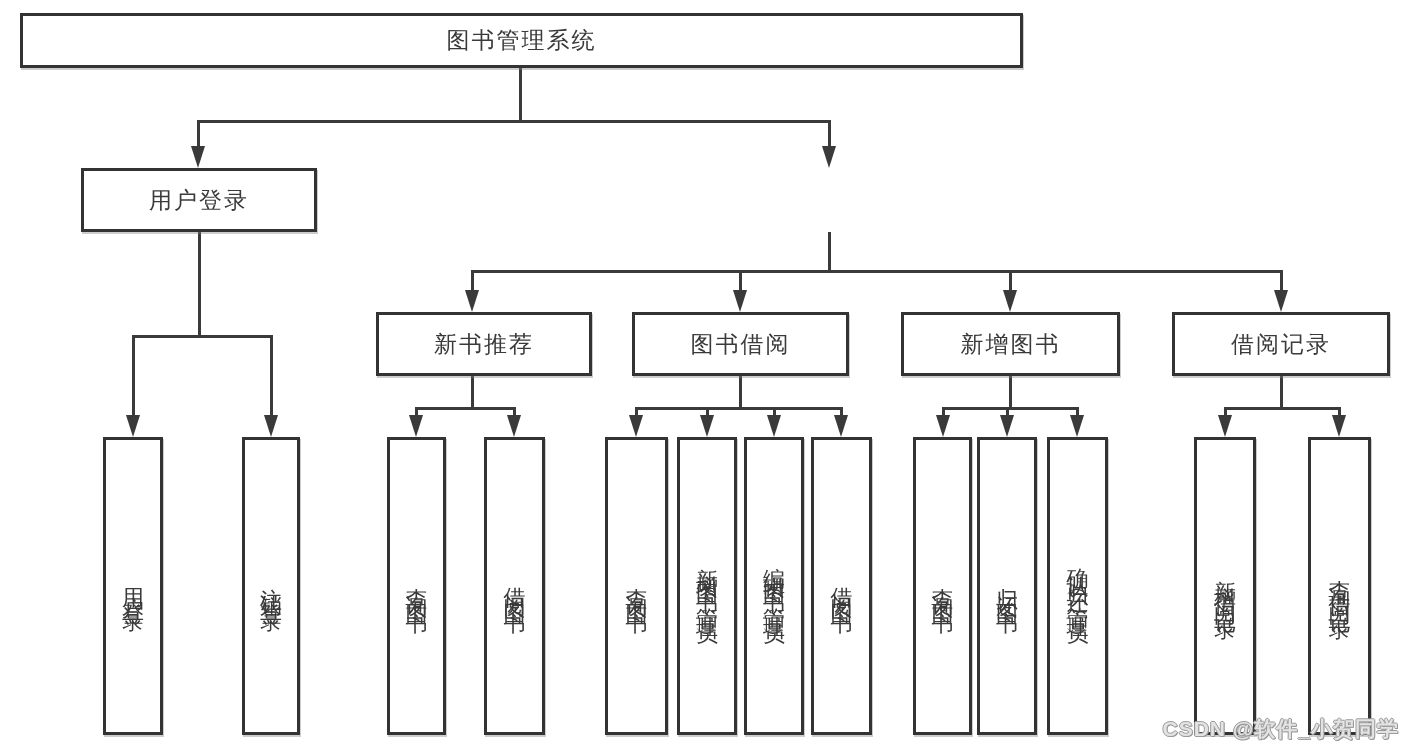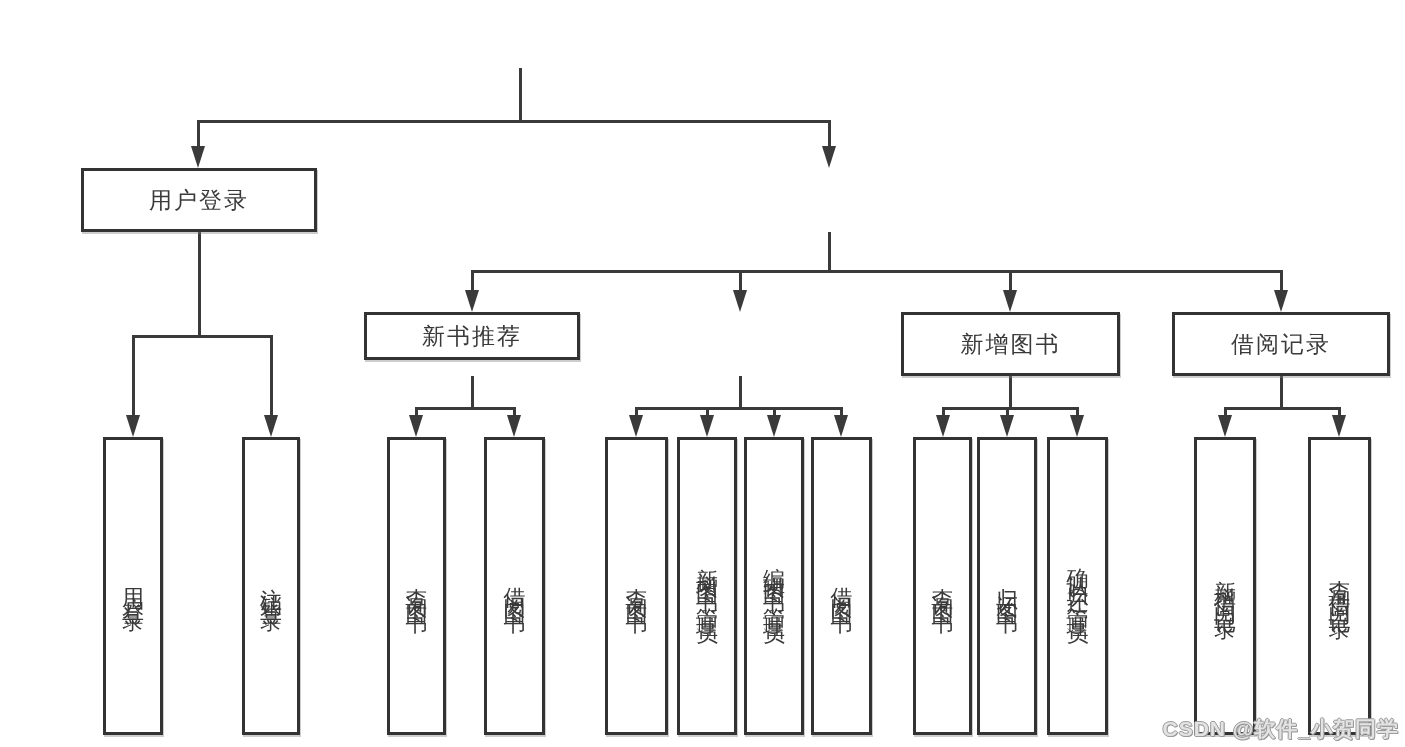--- a/index.html
+++ b/index.html
@@ -28,27 +28,33 @@
     position:absolute;right:6px;bottom:4px;z-index:10;
     font-size:21px;font-weight:bold;letter-spacing:1px;color:#e3e3e3;
     text-shadow:-1px 0 0 #9c9c9c,0 -1px 0 #9c9c9c,1px 0 0 #9c9c9c,0 1px 0 #9c9c9c,1px 1px 0 #8f8f8f;
   }
 </style>
 </head>
 <body>
 
 <div class="stage">
 
+  <div class="box" style="left:20px;top:13px;width:1003px;height:55px">
+    <span>图书管理系统</span>
+  </div>
 
   <div class="box" style="left:81px;top:168px;width:236px;height:64px">
     <span>用户登录</span>
   </div>
 
-  <div class="box" style="left:364px;top:312px;width:216px;height:48px">
+  <div class="box" style="left:376px;top:312px;width:216px;height:64px">
     <span>新书推荐</span>
+  </div>
+  <div class="box" style="left:632px;top:312px;width:217px;height:64px">
+    <span>图书借阅</span>
   </div>
   <div class="box" style="left:901px;top:312px;width:219px;height:64px">
     <span>新增图书</span>
   </div>
   <div class="box" style="left:1172px;top:312px;width:218px;height:64px">
     <span>借阅记录</span>
   </div>
 
   <div class="box leaf" style="left:103px;top:437px;width:60px;height:298px">
     <span>用户登录</span>

